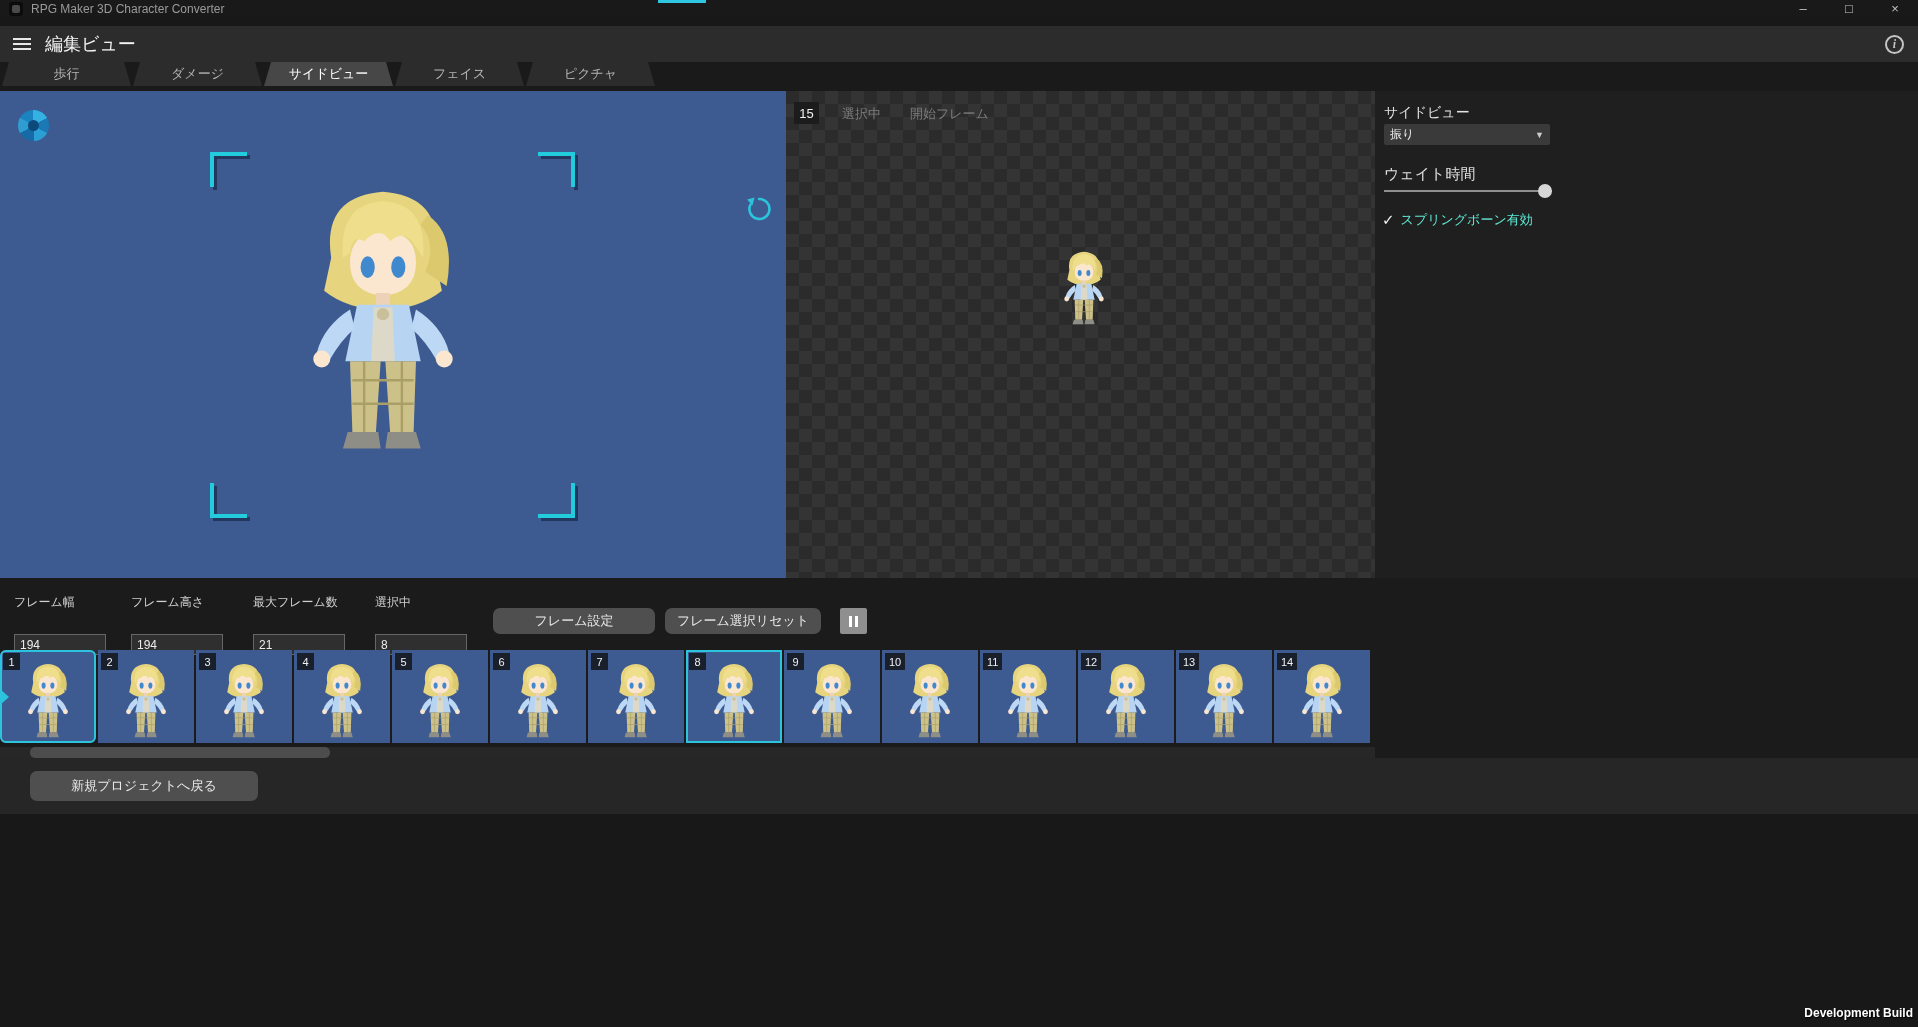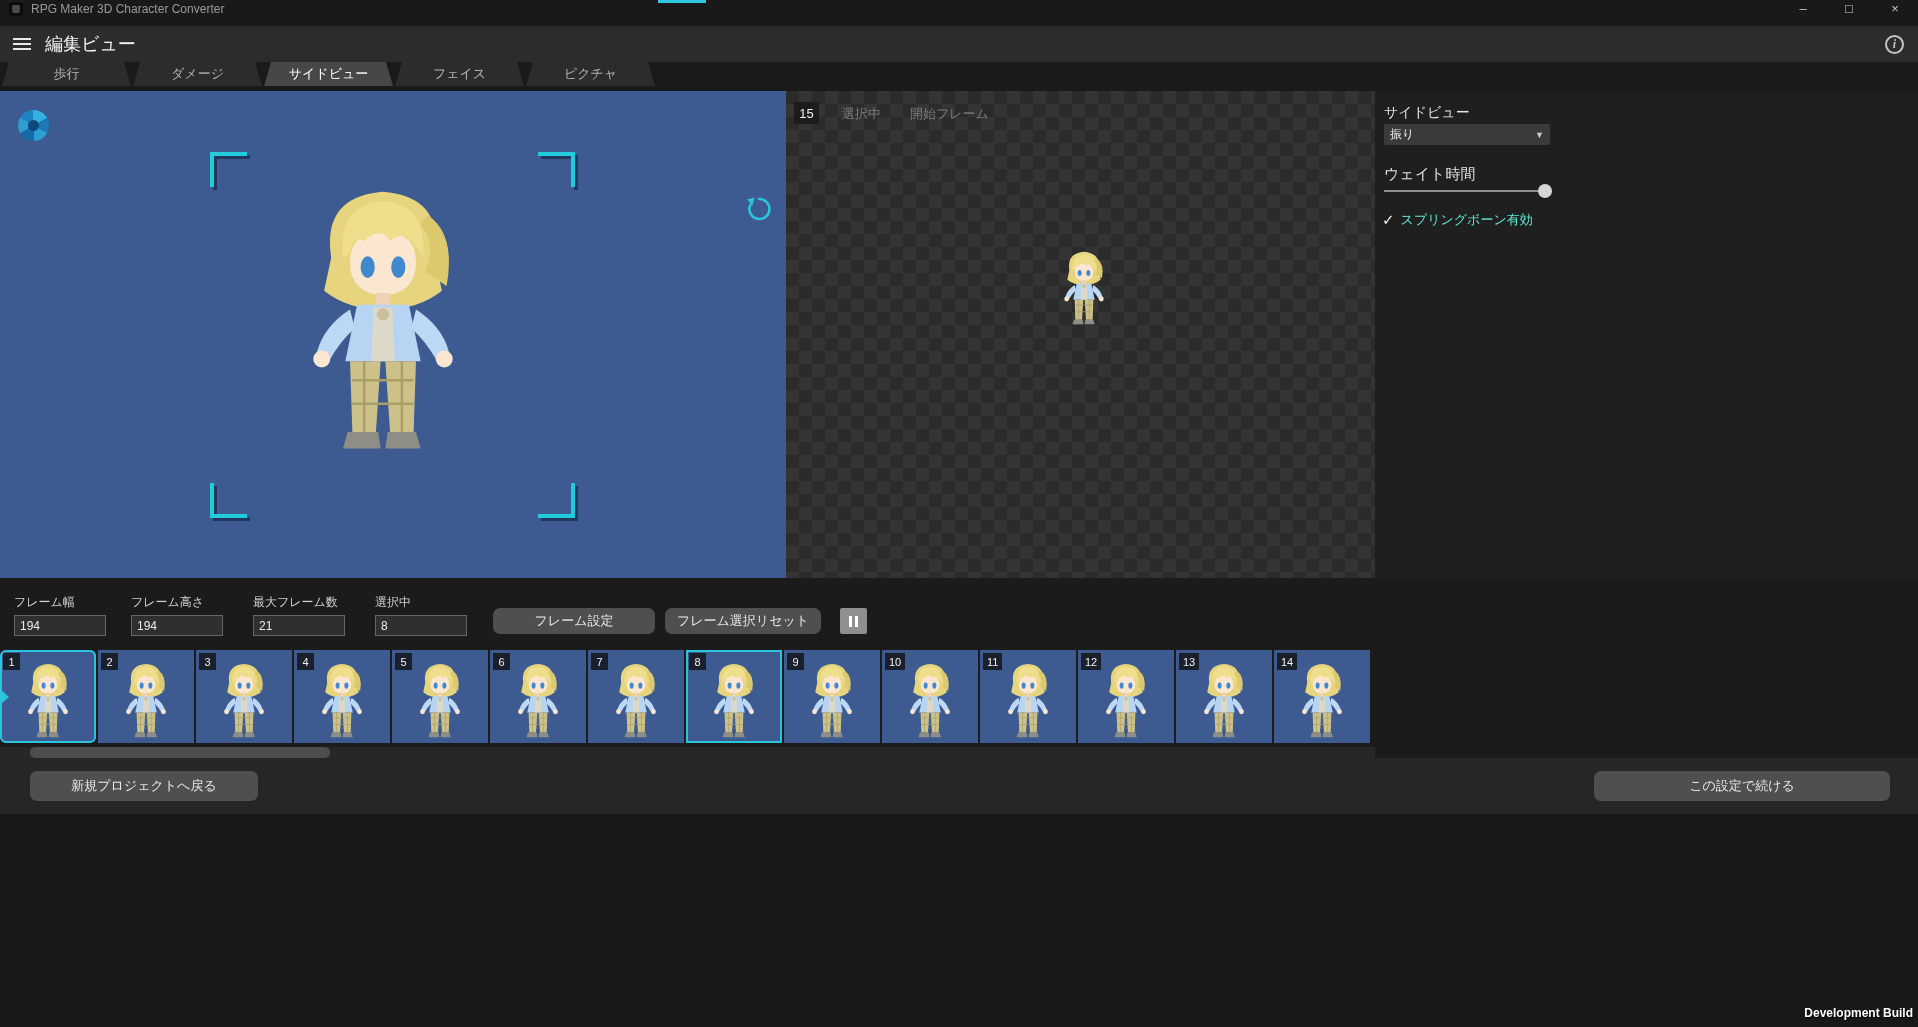--- a/index.html
+++ b/index.html
@@ -78,21 +78,21 @@
   .slider { position:absolute; left:9px; top:92px; width:168px; height:16px; }
   .slider-track { position:absolute; left:0; top:7px; width:100%; height:2px; background:#8f8f8f; }
   .slider-knob { position:absolute; right:0; top:1px; width:14px; height:14px; border-radius:50%; background:#d6d6d6; }
   .check-row { position:absolute; left:7px; top:120px; display:flex; align-items:center; }
   .checkmark { color:#f0f0f0; font-size:15px; margin-right:6px; }
   .check-label { color:#5eead4; font-size:13px; }
 
   
   .bottom-section { position:absolute; left:0; top:578px; width:1918px; height:180px; background:#1b1b1b; }
   .field { position:absolute; top:16px; width:92px; }
-  .field .flabel { font-size:12px; color:#cfcfcf; margin-bottom:4px; white-space:nowrap; }
+  .field .flabel { font-size:12px; color:#cfcfcf; margin-bottom:23px; white-space:nowrap; }
   .field input { width:92px; height:21px; background:#2f2f2f; border:1px solid #666666; color:#ececec;
                  font-size:12px; padding:0 5px; font-family:inherit; }
   .field.f1 { left:14px; } .field.f2 { left:131px; } .field.f3 { left:253px; } .field.f4 { left:375px; }
   .gbtn { background:#4f4f4f; border:none; color:#e8e8e8; font-size:13px; border-radius:7px;
           font-family:inherit; cursor:default; }
   .btn-frame-set   { position:absolute; left:493px; top:30px; width:162px; height:26px; }
   .btn-frame-reset { position:absolute; left:665px; top:30px; width:156px; height:26px; }
   .btn-pause { position:absolute; left:840px; top:30px; width:27px; height:26px; background:#8f8f8f;
                border:none; border-radius:2px; display:flex; align-items:center; justify-content:center; gap:3px; }
   .btn-pause .pbar { display:block; width:3px; height:11px; background:#ffffff; }
@@ -660,17 +660,16 @@
         </div>
       </div>
     <div class="playhead"></div>
     <div class="hscroll">
       <div class="hthumb"></div>
     </div>
   </div>
 
   <div class="footerbar">
     <button class="gbtn back-btn">新規プロジェクトへ戻る</button>
-    <button class="gbtn continue-btn">この設定で続ける</button>
   </div>
 
   <div class="dev-build">Development Build</div>
 </div>
 
 </body></html>

